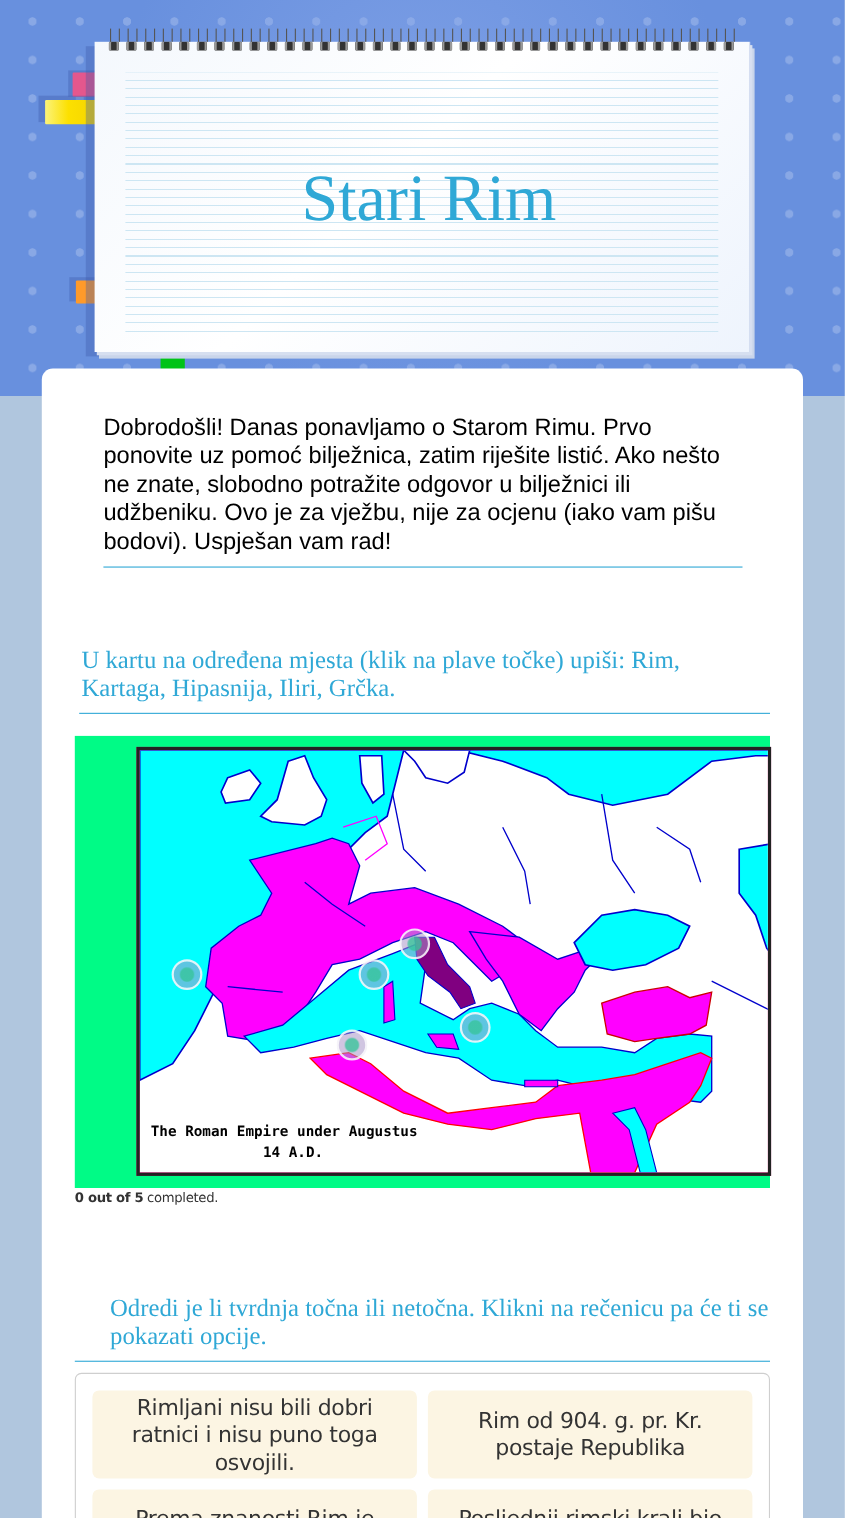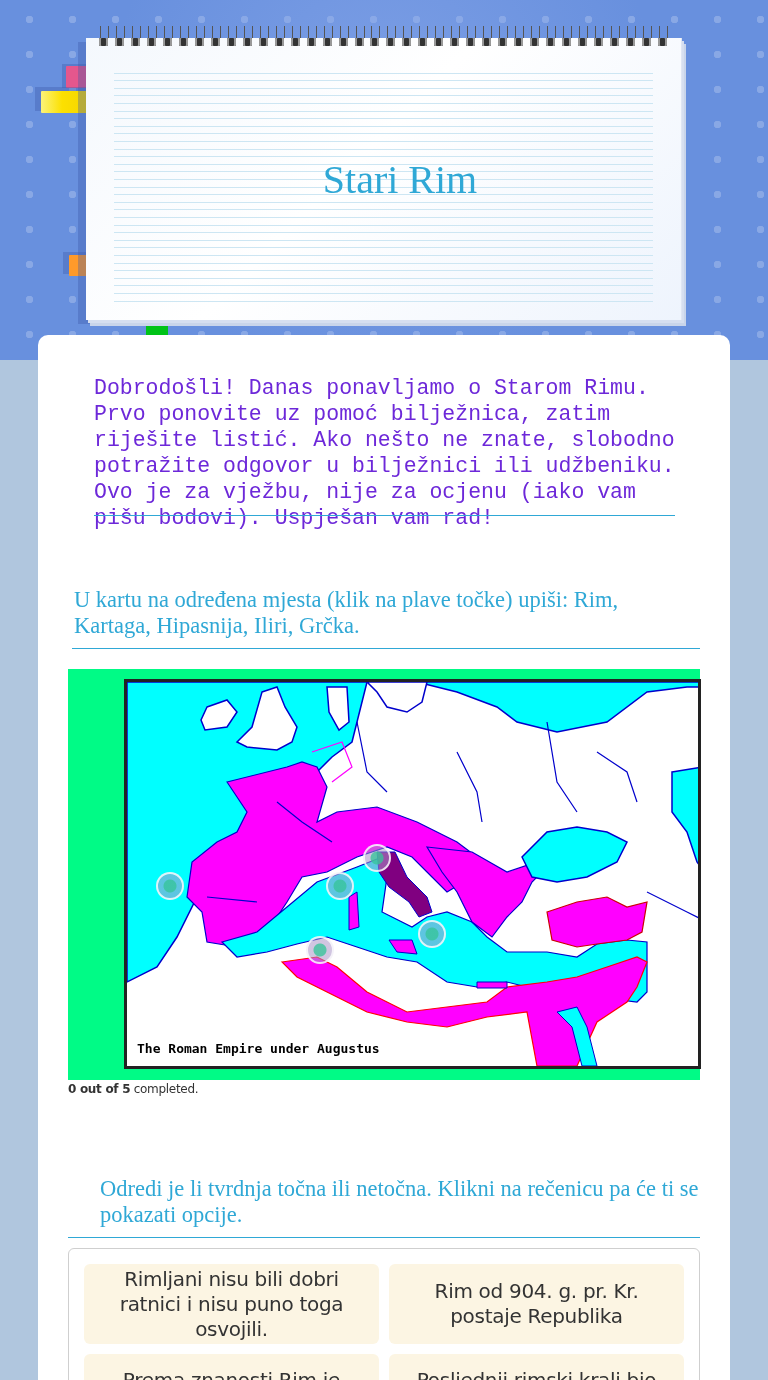--- a/index.html
+++ b/index.html
@@ -43,33 +43,33 @@
   .ring::before {
     content: ""; position: absolute; left: 1px; top: 0; width: 7px; height: 12px;
     border-left: 1.5px solid #555; border-right: 1.5px solid #555;
   }
   .ring::after {
     content: ""; position: absolute; left: 0; top: 12px; width: 9px; height: 8px;
     background: #333; border-radius: 1px;
     box-shadow: inset 2px 0 0 #999, inset -2px 0 0 #999;
   }
   .title {
-    position: absolute; left: 102px; top: 140px; width: 596px; text-align: center;
-    font-family: "Liberation Serif", serif; font-size: 40px; color: #2fa8d6;
+    position: absolute; left: 92px; top: 140px; width: 596px; text-align: center;
+    font-family: "Liberation Serif", serif; font-size: 60px; color: #2fa8d6;
     line-height: 80px;
   }
   
   .card {
     position: absolute; left: 38px; top: 335px; width: 692px; height: 1100px;
     background: #ffffff; border-radius: 10px;
   }
   .intro {
     position: absolute; left: 94px; top: 375px; width: 582px;
-    font-family: Liberation Mono, monospace; font-size: 21.5px; line-height: 26px;
-    color: #6d28d9;
+    font-family: Liberation Sans, sans-serif; font-size: 21.5px; line-height: 26px;
+    color: #000000;
   }
   .rule { position: absolute; height: 1px; background: #2fa8d6; }
   .h2 {
     position: absolute; font-family: "Liberation Serif", serif; font-size: 22.5px;
     line-height: 26px; color: #2fa8d6;
   }
   
   .map-frame {
     position: absolute; left: 68px; top: 669px; width: 632px; height: 411px;
     background: #00fb86;
@@ -212,20 +212,21 @@
       <path d="M520,210 L560,230 L590,245" fill="none" stroke="#0000cc" stroke-width="1.2"></path>
       <path d="M185,70 L215,60 L225,85 L205,100" fill="none" stroke="#ff00ff" stroke-width="1.2"></path>
 
       <path d="M222,215 L230,210 L232,245 L222,248 Z" fill="#ff00ff" stroke="#0000cc" stroke-width="1"></path>
       <path d="M262,258 L285,258 L290,272 L270,270 Z" fill="#ff00ff" stroke="#0000cc" stroke-width="1"></path>
 
       <path d="M350,300 L380,300 L380,306 L350,306 Z" fill="#ff00ff" stroke="#0000cc" stroke-width="1"></path>
     </svg>
     <div class="map-caption">
       <span>The Roman Empire under Augustus</span>
+      <span class="l2">14 A.D.</span>
     </div>
   </div>
 </div>
 
 <div class="marker" style="left:156px;top:872px;"></div>
 <div class="marker" style="left:326px;top:872px;"></div>
 <div class="marker" style="left:363px;top:844px;"></div>
 <div class="marker" style="left:306px;top:936px;"></div>
 <div class="marker" style="left:418px;top:920px;"></div>
 

